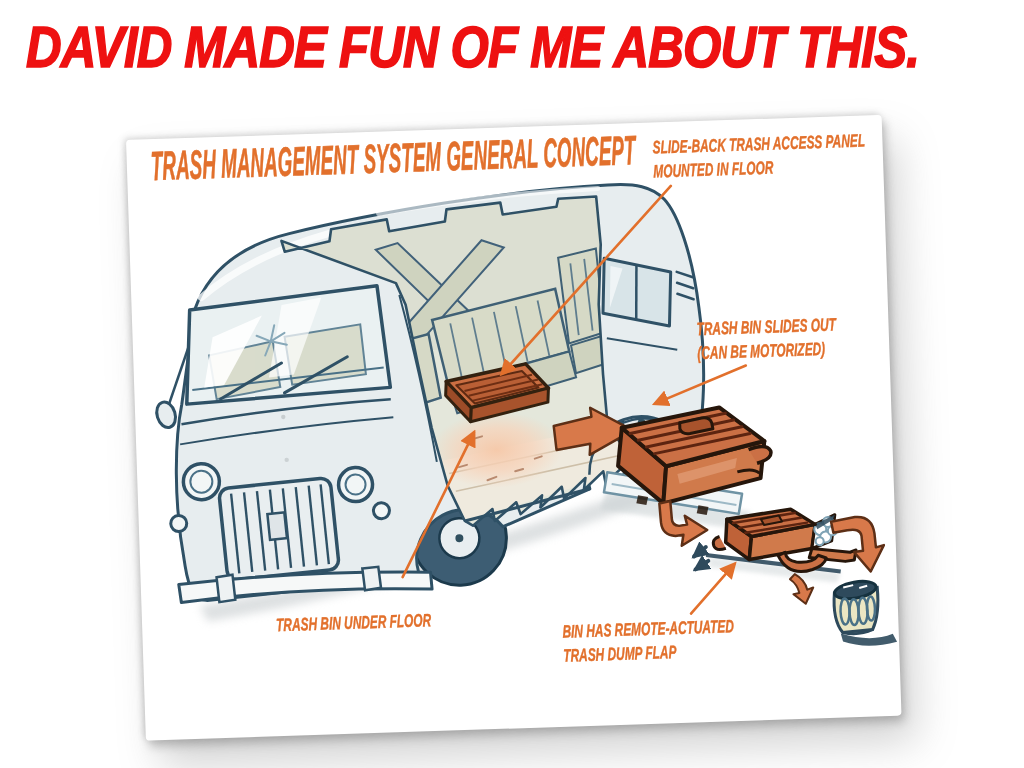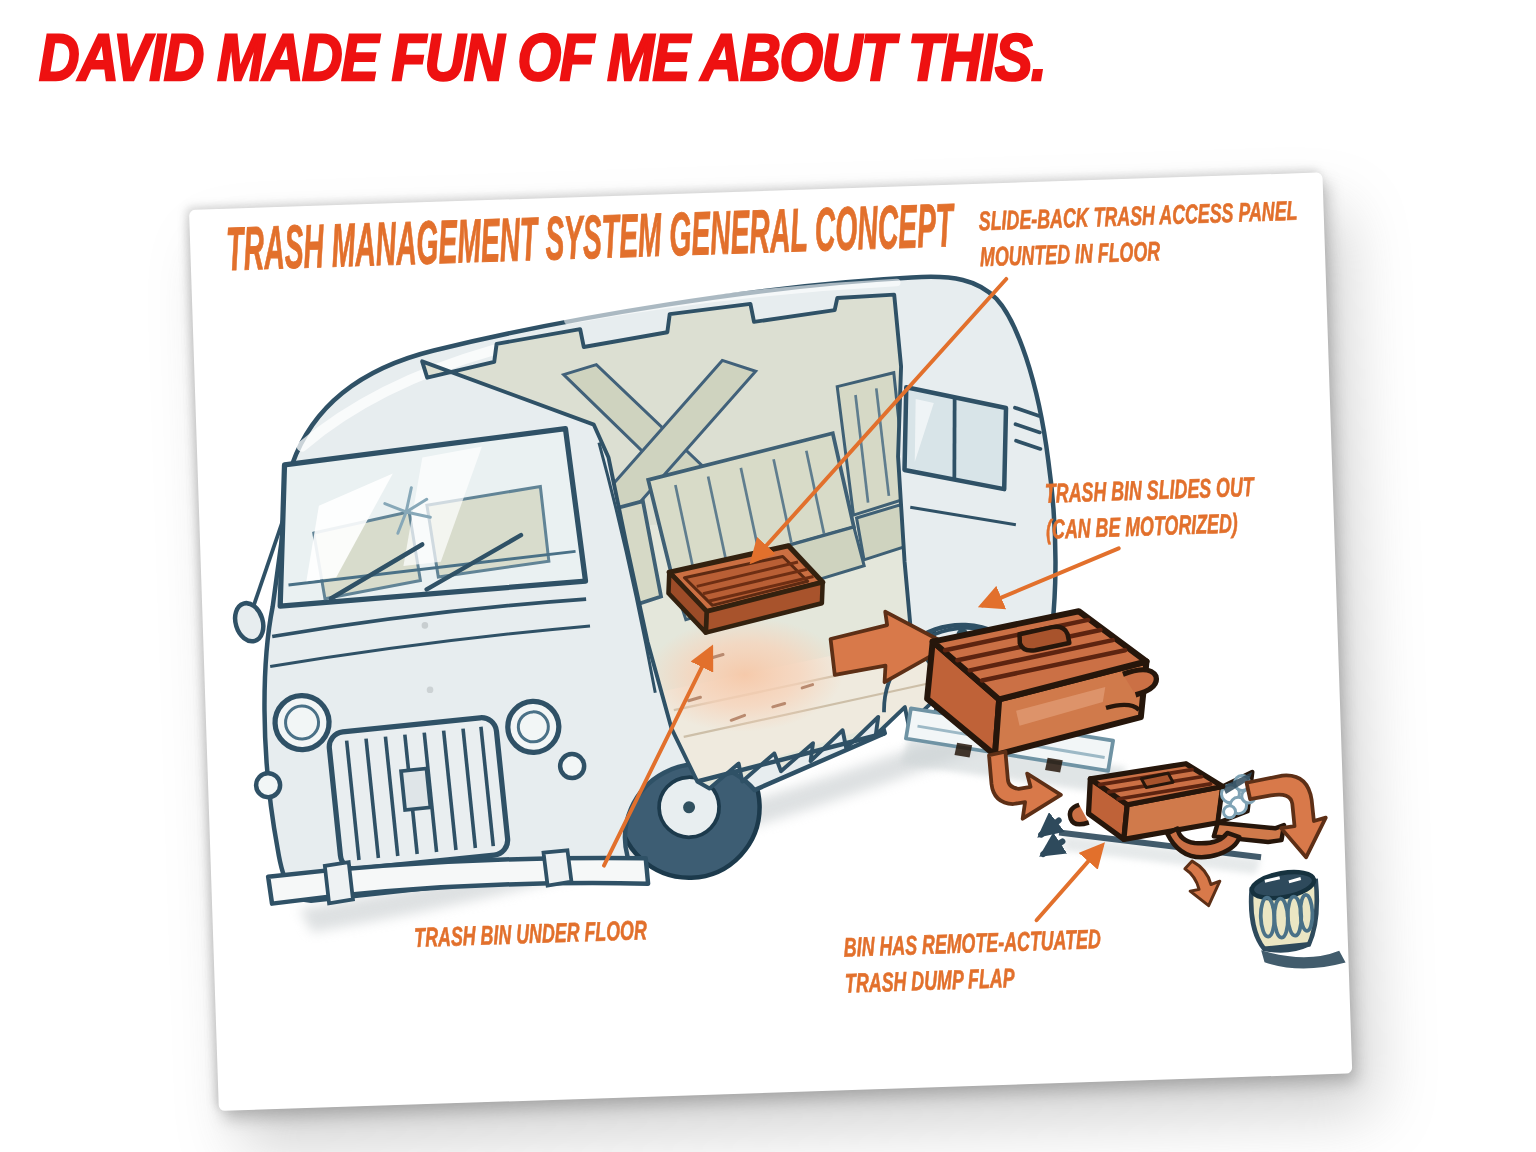--- a/index.html
+++ b/index.html
@@ -5,21 +5,21 @@
   html,body{margin:0;padding:0;}
   body{
     width:1024px;height:768px;position:relative;overflow:hidden;
     background:#ffffff;
     font-family:"Liberation Sans", sans-serif;
   }
   .headline{
     position:absolute;left:26px;top:14px;width:990px;
     color:var(--headline-red,#ee1111);
     font-weight:bold;font-style:italic;
-    font-size:44px;letter-spacing:-1px;line-height:1.15;
+    font-size:58px;letter-spacing:-1px;line-height:1.15;
     -webkit-text-stroke:1.6px var(--headline-red,#ee1111);
     white-space:nowrap;
   }
   .headline .squeeze{display:inline-block;transform:scaleX(.85);transform-origin:0 50%;}
   .card{
     position:absolute;left:126px;top:140px;width:756px;height:601px;
     background:#ffffff;border-radius:4px;
     transform:rotate(-1.9deg);transform-origin:0 0;
     box-shadow:
       -2px -2px 6px rgba(120,120,120,.28),

